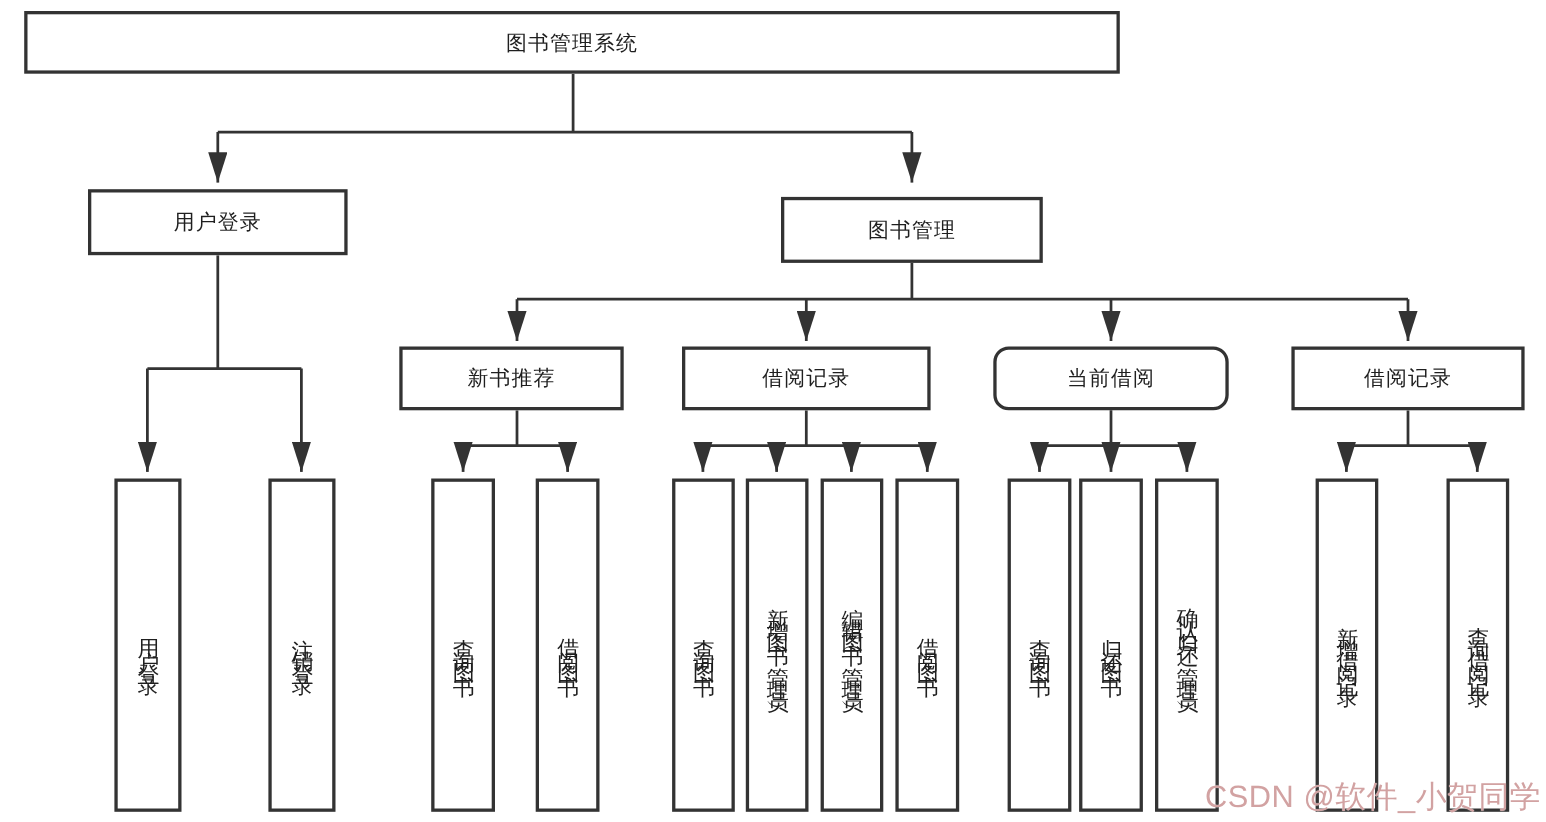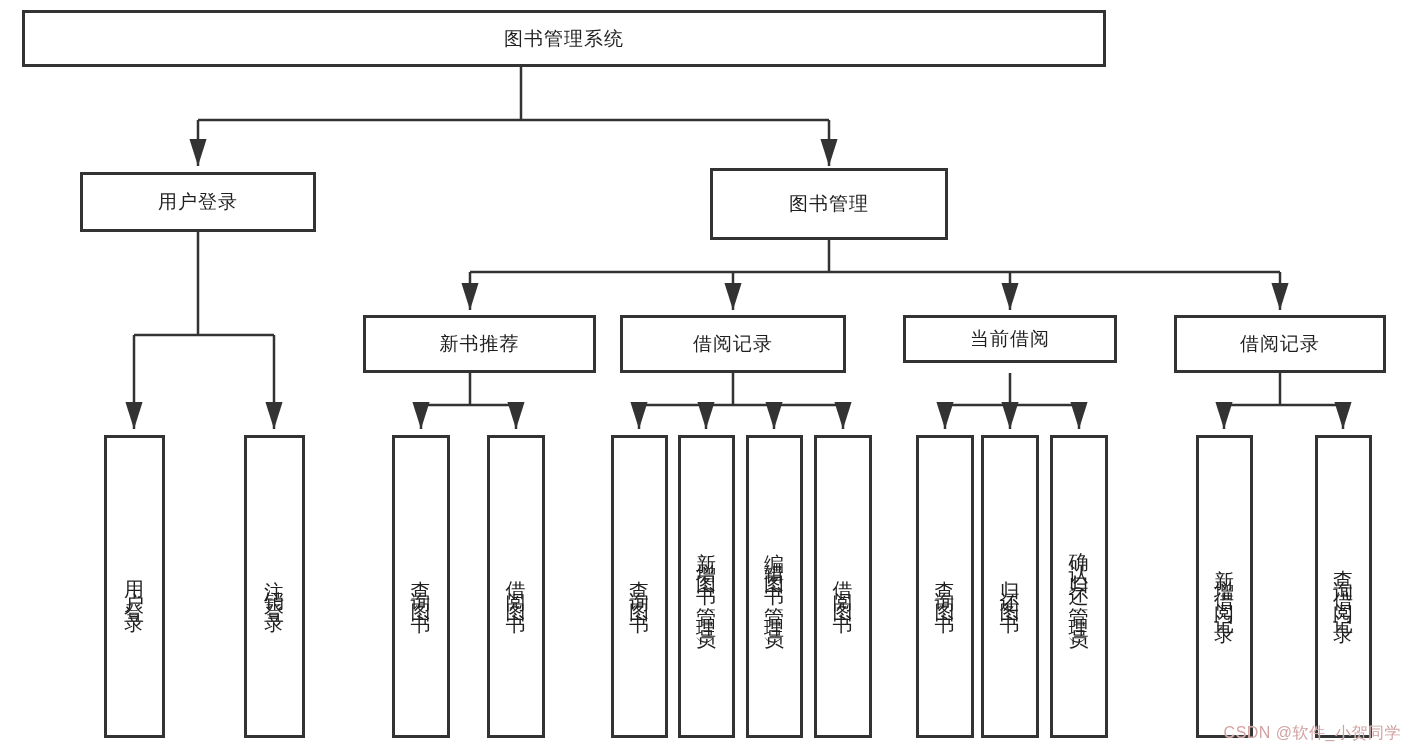--- a/index.html
+++ b/index.html
@@ -36,21 +36,21 @@
     writing-mode: vertical-rl;
     font-size: 20px;
     letter-spacing: 11px;
     line-height: 1;
     white-space: nowrap;
   }
   .watermark {
     position: absolute;
     right: 4px;
     bottom: 3px;
-    font-size: 16px;
+    font-size: 28px;
     color: #d2a2a2;
     text-shadow: 0 0 1px rgba(255,255,255,0.8);
     letter-spacing: 0.5px;
     white-space: nowrap;
   }
 </style>
 </head>
 <body>
 
 <div id="canvas">
@@ -96,38 +96,38 @@
       <line x1="1010" y1="405" x2="1010" y2="429" marker-end="url(#arr)"></line>
       <line x1="1079" y1="405" x2="1079" y2="429" marker-end="url(#arr)"></line>
     </g>
     <g stroke="#333333" stroke-width="2.5" fill="none">
       <path d="M1280,373 V405 M1224,405 H1343"></path>
       <line x1="1224" y1="405" x2="1224" y2="429" marker-end="url(#arr)"></line>
       <line x1="1343" y1="405" x2="1343" y2="429" marker-end="url(#arr)"></line>
     </g>
   </svg>
 
-  <div class="box h" style="left:22px; top:10px; width:1084px; height:57px;">
+  <div class="box h" style="left:22px; top:10px; width:996px; height:57px;">
     <span class="label">图书管理系统</span>
   </div>
 
   <div class="box h" style="left:80px; top:172px; width:236px; height:60px;">
     <span class="label">用户登录</span>
   </div>
-  <div class="box h" style="left:710px; top:168px; width:238px; height:72px;">
+  <div class="box h" style="left:710px; top:179px; width:238px; height:60px;">
     <span class="label">图书管理</span>
   </div>
 
-  <div class="box h" style="left:363px; top:315px; width:233px; height:58px;">
+  <div class="box h" style="left:363px; top:315px; width:204px; height:58px;">
     <span class="label">新书推荐</span>
   </div>
   <div class="box h" style="left:620px; top:315px; width:226px; height:58px;">
     <span class="label">借阅记录</span>
   </div>
-  <div class="box h" style="left:903px; top:315px; width:214px; height:48px;">
+  <div class="box h" style="left:903px; top:315px; width:214px; height:58px;border-radius:14px;">
     <span class="label">当前借阅</span>
   </div>
   <div class="box h" style="left:1174px; top:315px; width:212px; height:58px;font-family:Liberation Mono, monospace;">
     <span class="label">借阅记录</span>
   </div>
 
   <div class="box v" style="left:104px; top:435px; width:61px; height:303px;">
     <span class="label">用户登录</span>
   </div>
   <div class="box v" style="left:244px; top:435px; width:61px; height:303px;">

